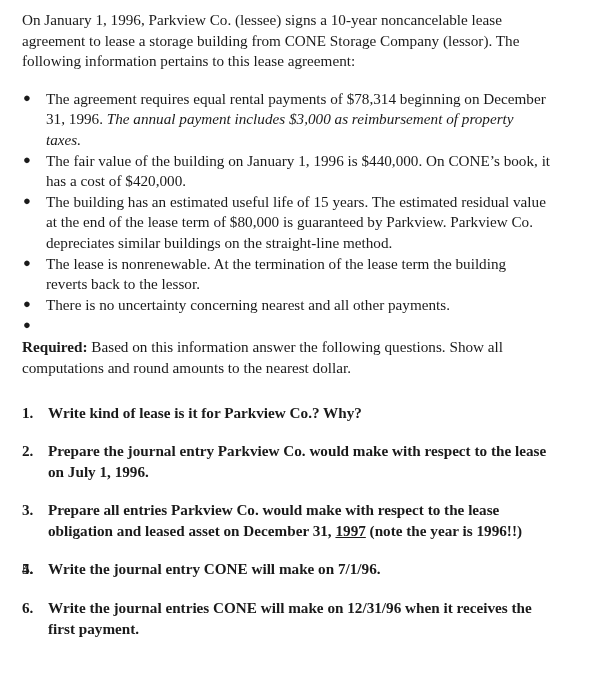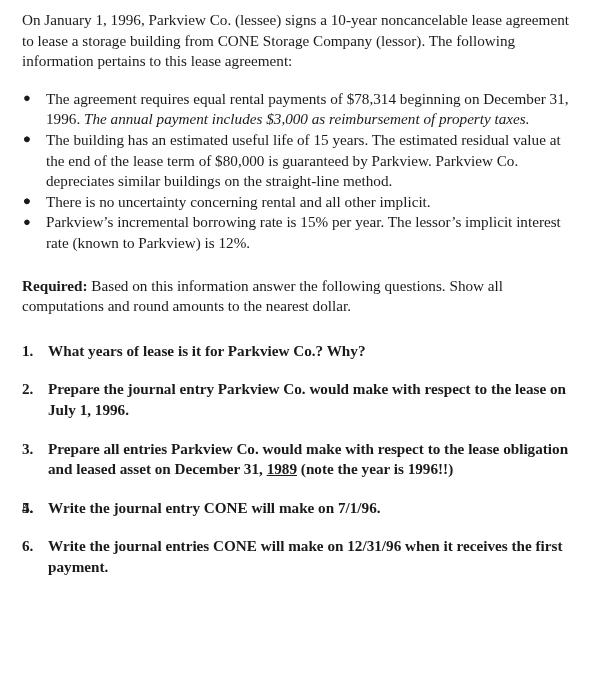--- a/index.html
+++ b/index.html
@@ -13,21 +13,21 @@
     font-family: "Liberation Serif", "DejaVu Serif", serif;
     color: #1a1a1a;
     font-size: 15.2px;
     line-height: 20.6px;
     overflow: hidden;
   }
   .page {
     width: 607px;
     height: 700px;
     box-sizing: border-box;
-    padding: 10px 36px 0 22px;
+    padding: 10px 56px 0 22px;
     position: relative;
   }
   .intro {
     margin: 0;
     text-align: left;
   }
   .bullet-list {
     list-style: none;
     margin: 17px 0 0 0;
     padding: 0;
@@ -81,54 +81,55 @@
 
   <p class="intro">On January 1, 1996, Parkview Co. (lessee) signs a 10-year noncancelable lease agreement to lease a storage building from CONE Storage Company (lessor).  The following information pertains to this lease agreement:</p>
 
   <ul class="bullet-list">
     <li>
       <span class="bullet-mark">●</span>
       <span>The agreement requires equal rental payments of $78,314 beginning on December 31, 1996. </span><em>The annual payment includes $3,000 as reimbursement of property taxes.</em>
     </li>
     <li>
       <span class="bullet-mark">●</span>
+      <span>The fair value of the building on January 1, 1996 is $440,000. On CONE’s book, it has a cost of $420,000.</span>
     </li>
     <li>
       <span class="bullet-mark">●</span>
       <span>The building has an estimated useful life of 15 years. The estimated residual value at the end of the lease term of $80,000 is guaranteed by Parkview.  Parkview Co. depreciates similar buildings on the straight-line method.</span>
     </li>
     <li>
       <span class="bullet-mark">●</span>
+      <span>The lease is nonrenewable. At the termination of the lease term the building reverts back to the lessor.</span>
     </li>
     <li>
       <span class="bullet-mark">●</span>
-      <span>There is no uncertainty concerning rental and all other implicit.</span>
+      <span>There is no uncertainty concerning nearest and all other payments.</span>
     </li>
     <li>
       <span class="bullet-mark">●</span>
-      <span>Parkview’s incremental borrowing rate is 15% per year. The lessor’s implicit interest rate (known to Parkview) is 12%.</span>
     </li>
   </ul>
 
   <p class="required-block">
     <span class="required-label">Required:</span><span> Based on this information answer the following questions. Show all computations and round amounts to the nearest dollar.</span>
   </p>
 
   <ol class="q-list">
     <li>
       <span class="q-num">1.</span>
-      <span>What years of lease is it for Parkview Co.? Why?</span>
+      <span>Write kind of lease is it for Parkview Co.? Why?</span>
     </li>
     <li>
       <span class="q-num">2.</span>
       <span>Prepare the journal entry Parkview Co. would make with respect to the lease on July 1, 1996.</span>
     </li>
     <li>
       <span class="q-num">3.</span>
-      <span>Prepare all entries Parkview Co. would make with respect to the lease obligation and leased asset on December 31, </span><span class="uline">1989</span><span> (note the year is 1996!!)</span>
+      <span>Prepare all entries Parkview Co. would make with respect to the lease obligation and leased asset on December 31, </span><span class="uline">1997</span><span> (note the year is 1996!!)</span>
     </li>
     <li>
       <span class="q-num">4.</span>
     </li>
     <li>
       <span class="q-num">5.</span>
       <span>Write the journal entry CONE will make on 7/1/96.</span>
     </li>
     <li>
       <span class="q-num">6.</span>

